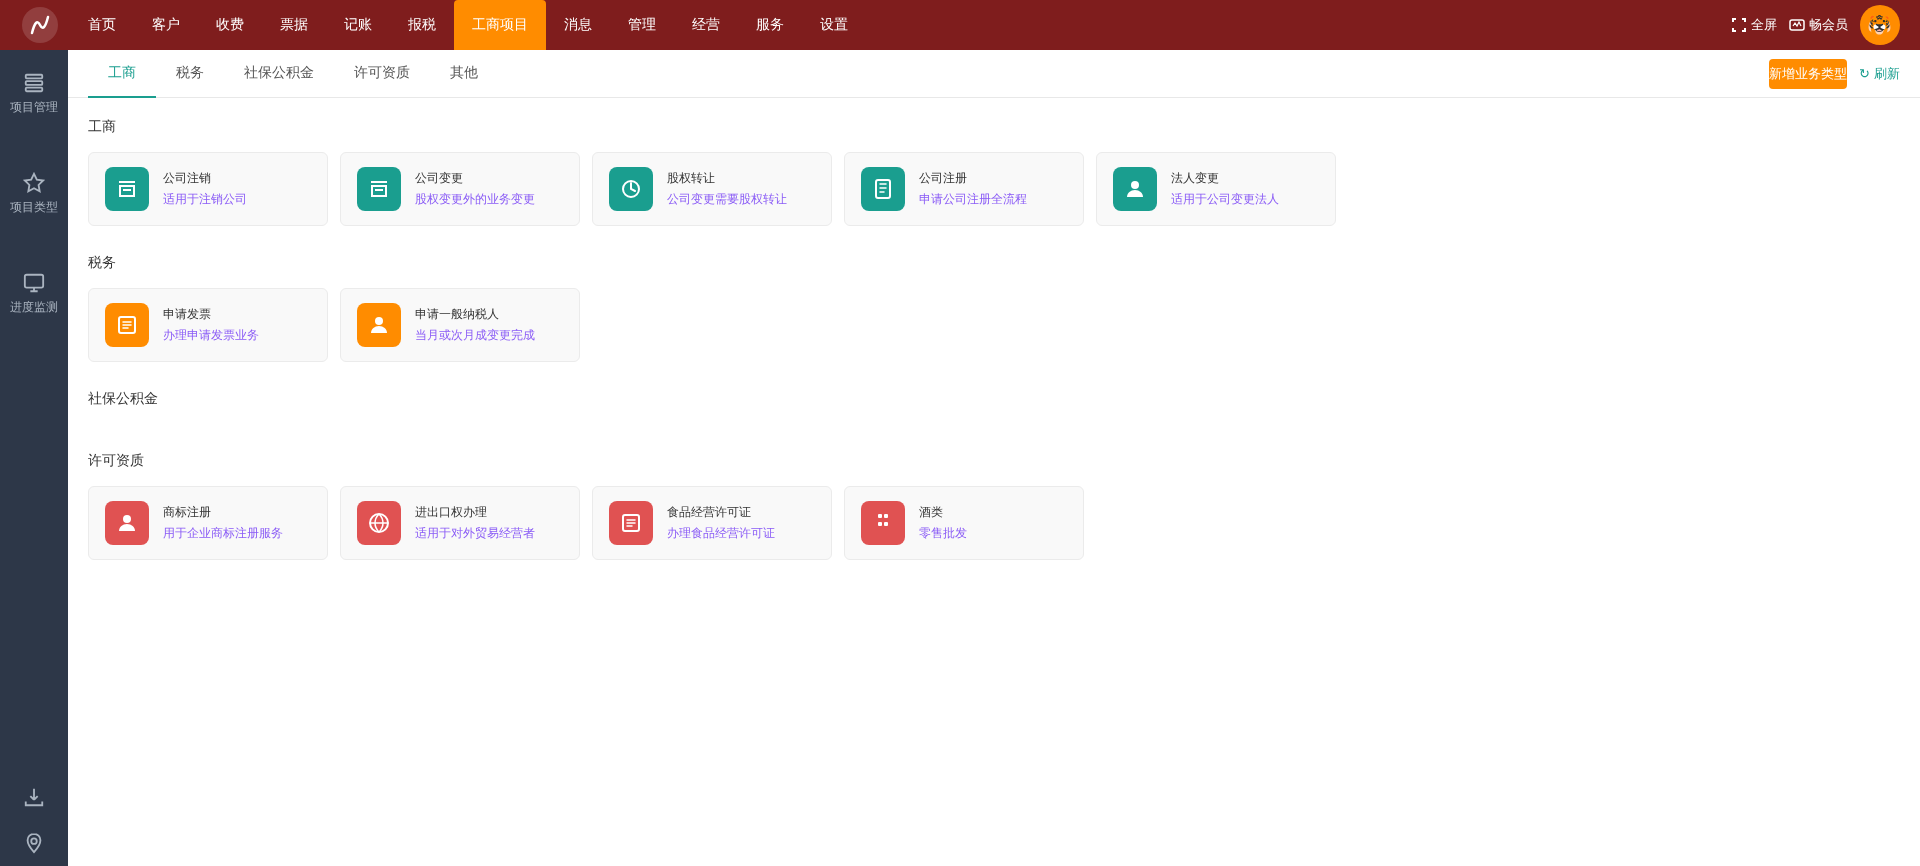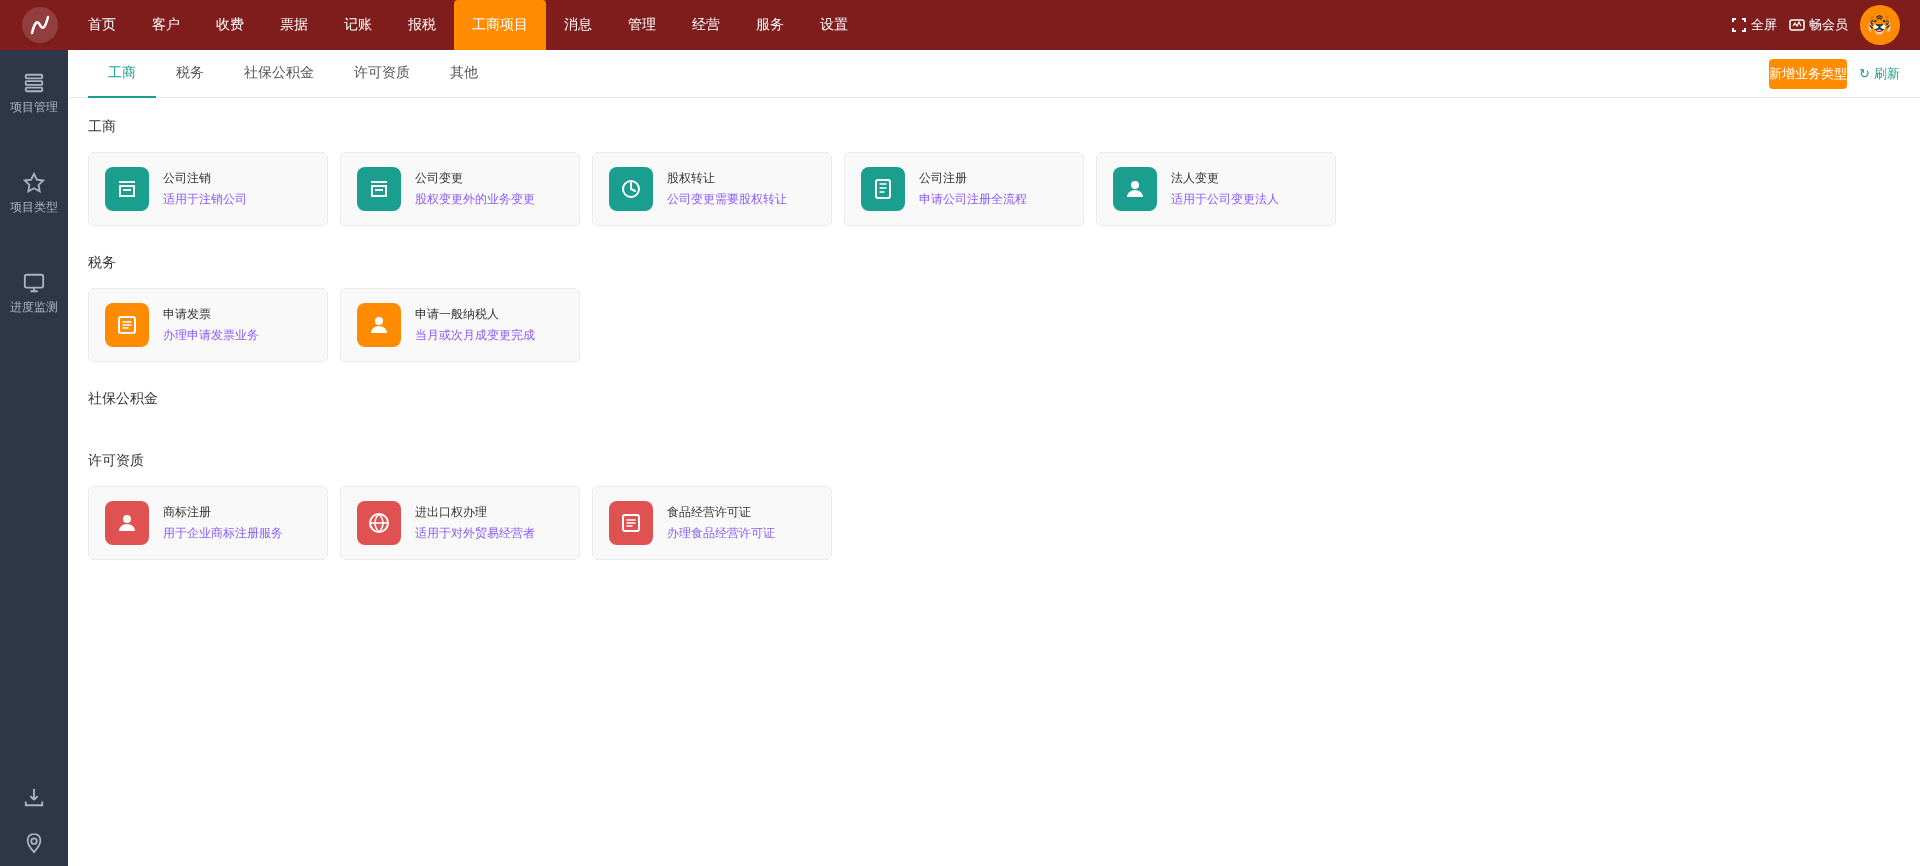--- a/index.html
+++ b/index.html
@@ -446,17 +446,31 @@
             <svg width="24" height="24" viewBox="0 0 24 24" fill="white">
                 <rect x="4" y="4" width="16" height="16" rx="2" stroke="white" stroke-width="2" fill="none"></rect>
                 <path d="M8 9h8M8 12h8M8 15h5" stroke="white" stroke-width="1.5" stroke-linecap="round"></path>
               </svg>
           </div>
           <div class="card-info">
             <div class="card-title">食品经营许可证</div>
             <div class="card-desc">办理食品经营许可证</div>
           </div>
         </div>
+        <div class="card">
+          <div class="card-icon red">
+            <svg width="24" height="24" viewBox="0 0 24 24" fill="white">
+              <rect x="7" y="3" width="4" height="4" rx="1" fill="white"></rect>
+              <rect x="13" y="3" width="4" height="4" rx="1" fill="white"></rect>
+              <rect x="7" y="11" width="4" height="4" rx="1" fill="white"></rect>
+              <rect x="13" y="11" width="4" height="4" rx="1" fill="white"></rect>
+            </svg>
+          </div>
+          <div class="card-info">
+            <div class="card-title">酒类</div>
+            <div class="card-desc">零售批发</div>
+          </div>
+        </div>
       </div>
 
     </div>
   </div>
 </div>
 
 </body></html>

